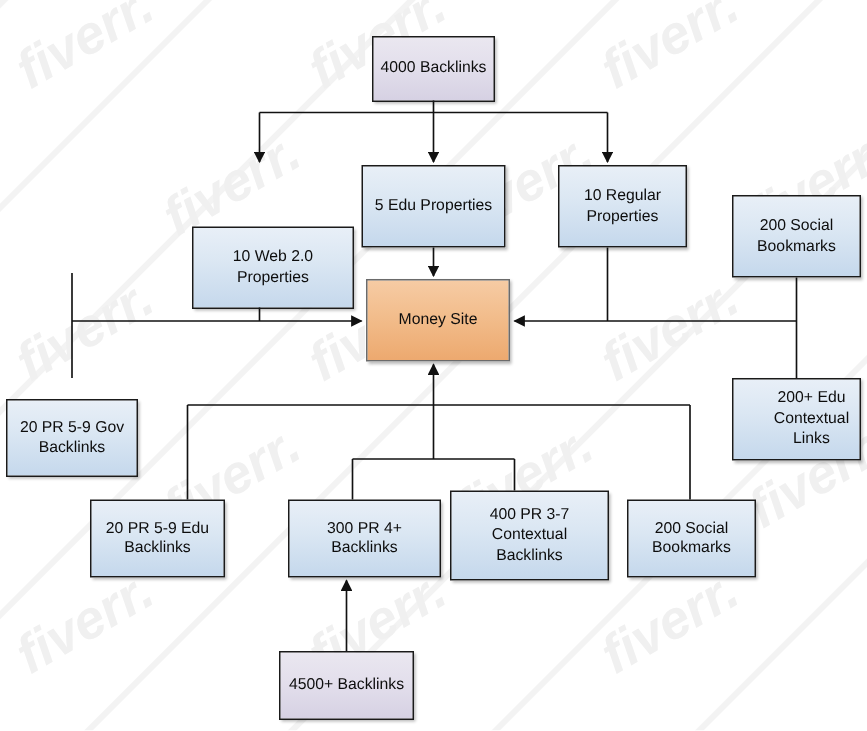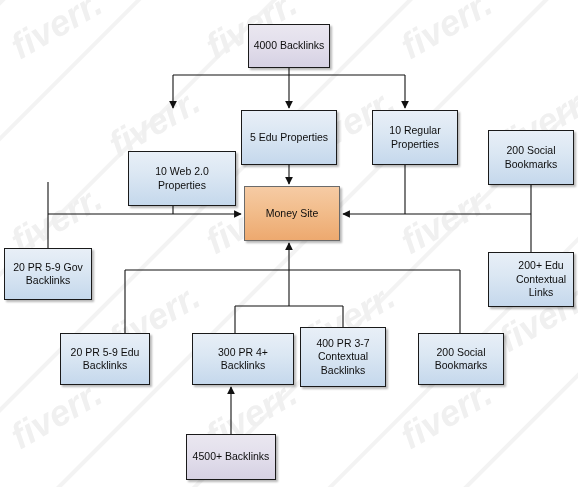--- a/index.html
+++ b/index.html
@@ -134,41 +134,41 @@
 
     <div class="node n-blue" style="left:488px;top:130px;width:86px;height:55px;">
       <span>200 Social
 Bookmarks</span>
     </div>
 
     <div class="node n-orange" style="left:244px;top:186px;width:96px;height:55px;">
       <span>Money Site</span>
     </div>
 
-    <div class="node n-blue" style="left:4px;top:248px;width:88px;height:52px;">
+    <div class="node n-blue" style="left:4px;top:266px;width:88px;height:52px;">
       <span>20 PR 5-9  Gov
 Backlinks</span>
     </div>
 
     <div class="node n-blue" style="left:488px;top:252px;width:86px;height:55px;padding-left:23px;">
       <span>200+ Edu
 Contextual Links</span>
     </div>
 
     <div class="node n-blue" style="left:60px;top:333px;width:90px;height:52px;align-items:center;">
       <span>20 PR 5-9 Edu
 Backlinks</span>
     </div>
 
     <div class="node n-blue" style="left:192px;top:333px;width:102px;height:52px;">
       <span>300 PR 4+
 Backlinks</span>
     </div>
 
-    <div class="node n-blue" style="left:300px;top:327px;width:86px;height:60px;align-items:center;">
+    <div class="node n-blue" style="left:300px;top:327px;width:106px;height:60px;align-items:center;">
       <span>400 PR 3-7
 Contextual
 Backlinks</span>
     </div>
 
     <div class="node n-blue" style="left:418px;top:333px;width:86px;height:52px;">
       <span>200 Social
 Bookmarks</span>
     </div>
 

